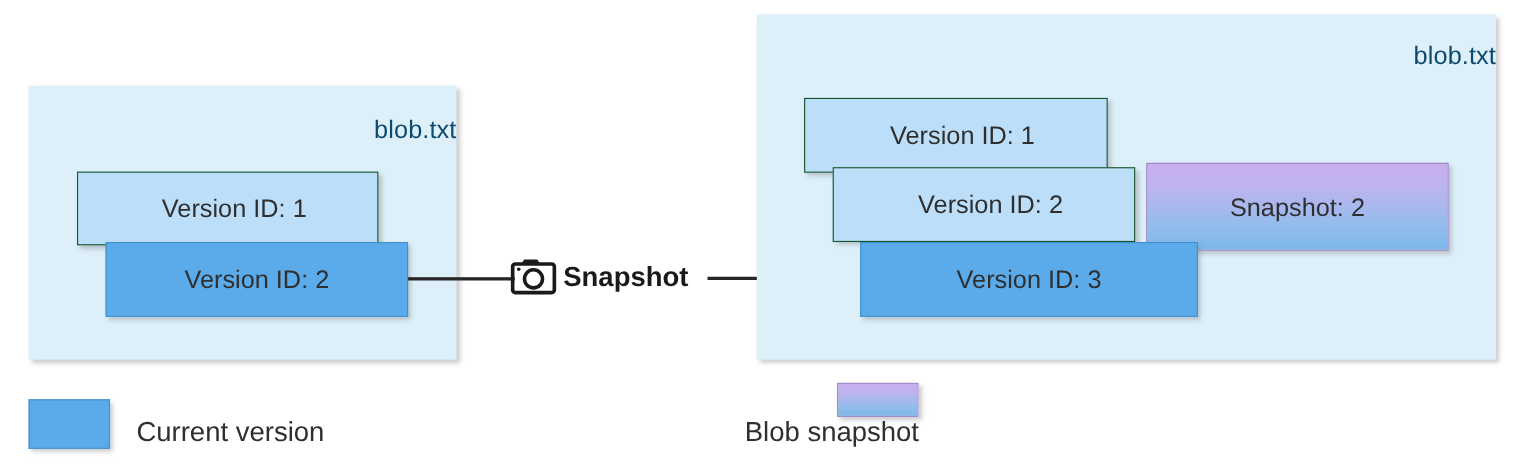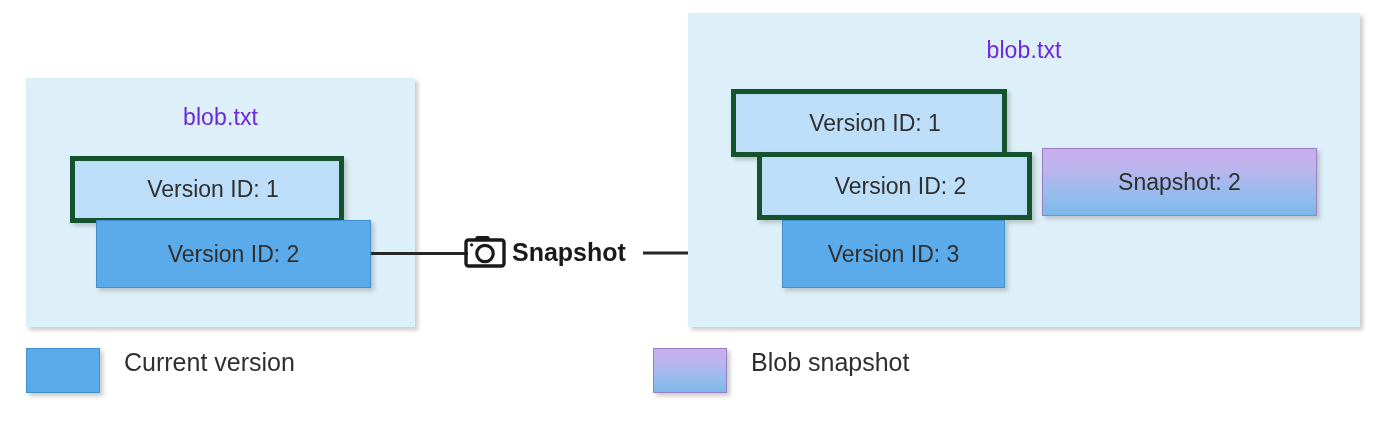--- a/index.html
+++ b/index.html
@@ -23,23 +23,23 @@
   
   .blob-panel {
     position: absolute;
     background: #ddf0fa;
     box-shadow: 3px 3px 4px rgba(140,140,140,0.45);
   }
   .panel-title {
     position: absolute;
     left: 0;
     right: 0;
-    text-align: center;
+    text-align: right;
     font-size: 23px;
-    color: #6d28d9;
+    color: #0c4a6e;
     letter-spacing: .1px;
     white-space: nowrap;
   }
 
   #panel-left  { left: 26px;  top: 78px;  width: 389px;  height: 249px; }
   #panel-left .panel-title { top: 26px; }
   #panel-right { left: 688px; top: 13px;  width: 672px;  height: 314px; }
   #panel-right .panel-title { top: 24px; }
 
   
@@ -49,41 +49,41 @@
     display: flex;
     align-items: center;
     justify-content: center;
     font-size: 23px;
     color: #2f2f2f;
     white-space: nowrap;
     box-shadow: 3px 3px 4px rgba(140,140,140,0.45);
   }
   .card.prev {
     background: #bddef8;
-    border: 5px solid #14532d;
+    border: 1px solid #14532d;
     padding-left: 12px;
   }
   .card.current {
     background: #5babea;
     border: 1px solid #3f90cf;
   }
   .card.snapshot {
     background: linear-gradient(to bottom, #c9aeec 0%, #bdb4ee 28%, #93bcec 72%, #7cb8e9 100%);
     border: 1px solid #9b7fc4;
   }
 
   
   #left-v1 { left: 70px;  top: 156px; width: 274px; height: 67px; }
   #left-v2 { left: 96px;  top: 220px; width: 275px; height: 68px; }
 
   
   #right-v1 { left: 731px; top: 89px;  width: 276px; height: 68px; }
   #right-v2 { left: 757px; top: 152px; width: 275px; height: 68px; }
-  #right-v3 { left: 782px; top: 220px; width: 223px; height: 68px; }
-  #right-snap { left: 1042px; top: 148px; width: 275px; height: 68px; }
+  #right-v3 { left: 782px; top: 220px; width: 307px; height: 68px; }
+  #right-snap { left: 1042px; top: 148px; width: 275px; height: 80px; }
 
   
   #connector-line-left {
     position: absolute;
     left: 371px;
     top: 252px;
     width: 97px;
     height: 3px;
     background: #262626;
   }
@@ -118,21 +118,21 @@
     left: 0;
     top: 348px;
     width: 1376px;
     height: 70px;
   }
   .legend-item {
     position: absolute;
     top: 0;
     height: 60px;
     display: flex;
-    align-items: flex-start;
+    align-items: flex-end;
   }
   .legend-swatch {
     width: 74px;
     height: 45px;
     box-sizing: border-box;
     box-shadow: 3px 3px 4px rgba(150,150,150,0.5);
   }
   .legend-swatch.current  { background: #5babea; border: 1px solid #3f90cf; }
   .legend-swatch.prev     { background: #bddef8; border: 1px solid #5babea; }
   .legend-swatch.snapshot {
@@ -140,21 +140,21 @@
     border: 1px solid #9b7fc4;
   }
   .legend-label {
     margin-left: 24px;
     font-size: 25px;
     color: #2f2f2f;
     white-space: nowrap;
   }
   #legend-item-0 { left: 26px;  }
   #legend-item-1 { left: 332px; }
-  #legend-item-2 { left: 653px; }
+  #legend-item-2 { left: 653px; flex-direction: column; }
 </style>
 </head>
 <body>
 
 <div id="stage">
 
   <div id="panel-left" class="blob-panel">
     <div class="panel-title">blob.txt</div>
   </div>
 

